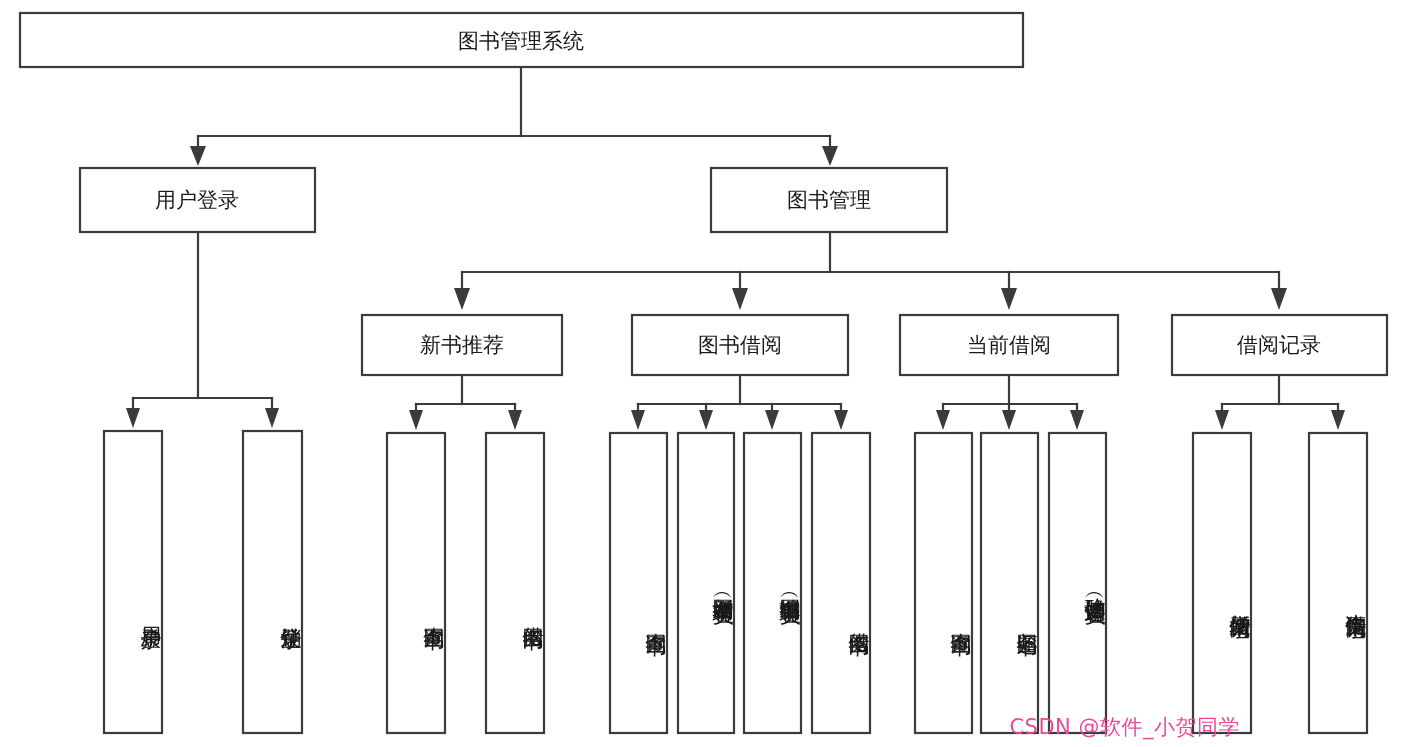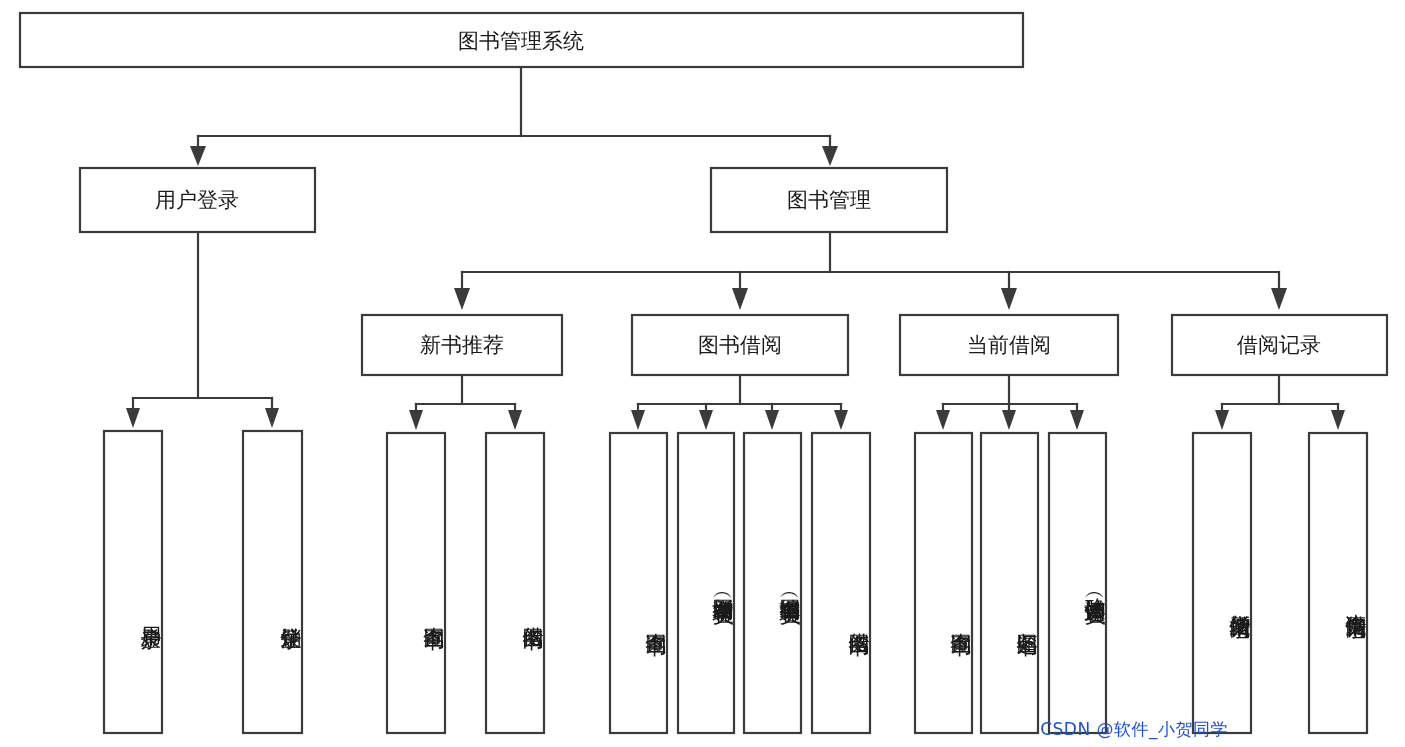--- a/index.html
+++ b/index.html
@@ -11,20 +11,21 @@
     width: 1405px;
     height: 747px;
     font-family: "DejaVu Sans", "Liberation Sans", sans-serif;
     overflow: hidden;
     position: relative;
   }
   #diagram-root {
     position: relative;
     width: 1236px;
     height: 747px;
+    padding-left: 12px;
   }
   svg#tree-svg {
     position: absolute;
     top: 0;
     left: 0;
     width: 1405px;
     height: 747px;
   }
   .node-box {
     fill: #ffffff;
@@ -60,22 +61,22 @@
     writing-mode: vertical-rl;
     text-orientation: upright;
     letter-spacing: 1px;
     white-space: nowrap;
     pointer-events: none;
   }
   .watermark {
     position: absolute;
     right: 8px;
     bottom: 6px;
-    font-size: 17px;
-    color: #1d4ed8;
+    font-size: 21px;
+    color: #ec4899;
     letter-spacing: 0.5px;
     white-space: nowrap;
   }
 </style>
 </head>
 <body>
 
 <div id="diagram-root">
 
   <svg id="tree-svg" viewBox="0 0 1405 747">

